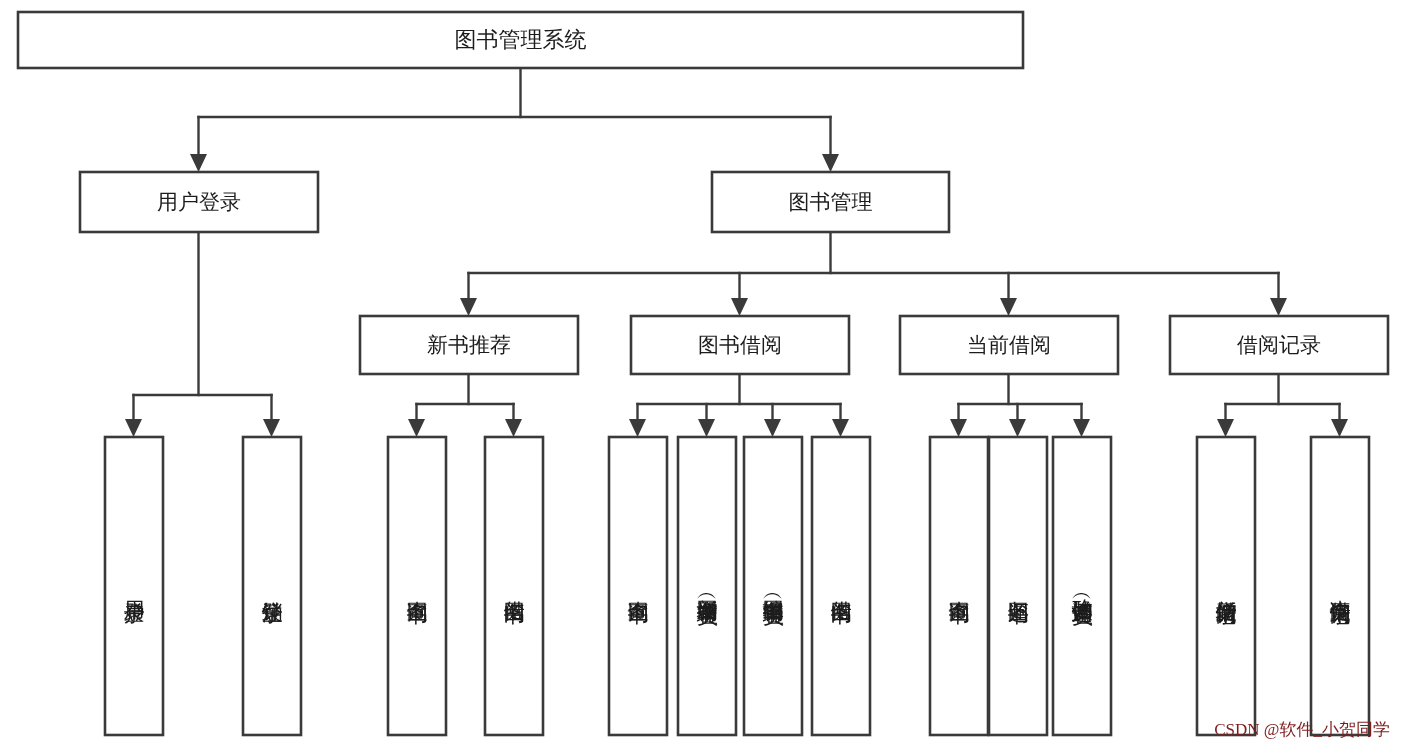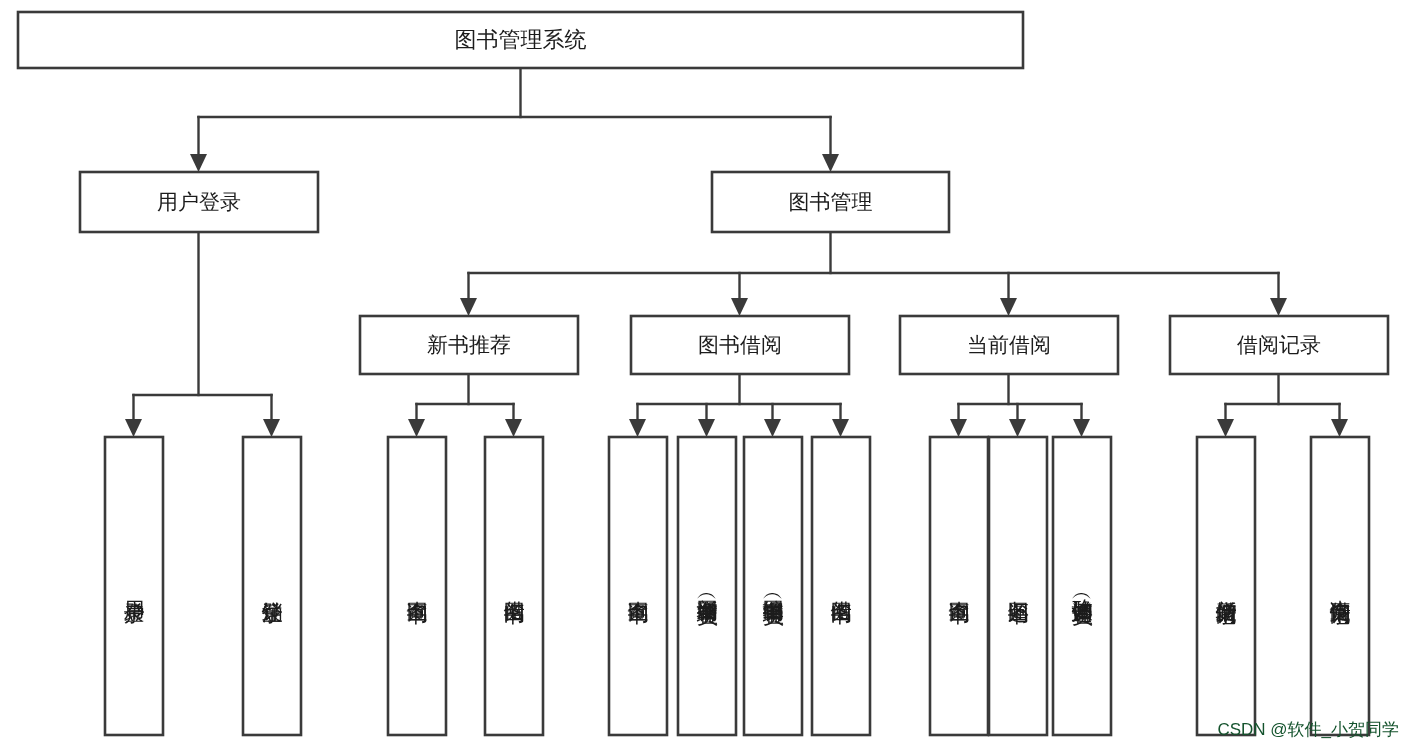--- a/index.html
+++ b/index.html
@@ -64,25 +64,25 @@
     color: #1c1c1c;
     letter-spacing: 1px;
     display: flex;
     align-items: center;
     justify-content: center;
     white-space: nowrap;
     user-select: none;
   }
   .watermark {
     position: absolute;
-    right: 6px;
+    right: 15px;
     bottom: 6px;
-    font-family: Liberation Sans, sans-serif;
+    font-family: Liberation Serif, serif;
     font-size: 17px;
-    color: #14532d;
+    color: #7f1d1d;
     white-space: nowrap;
     pointer-events: none;
   }
 </style>
 </head>
 <body>
 
 <div id="diagram-root">
 
   <svg id="tree-svg" viewBox="0 0 1405 747">

